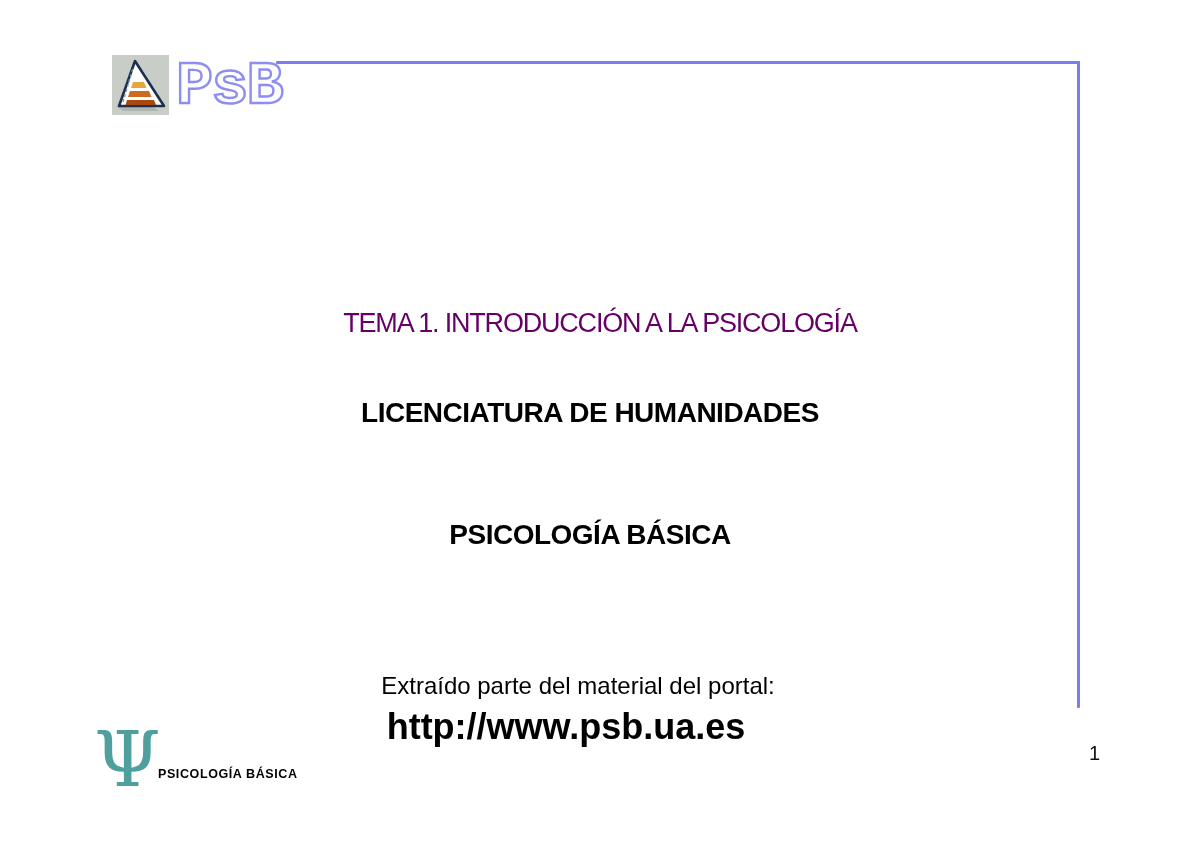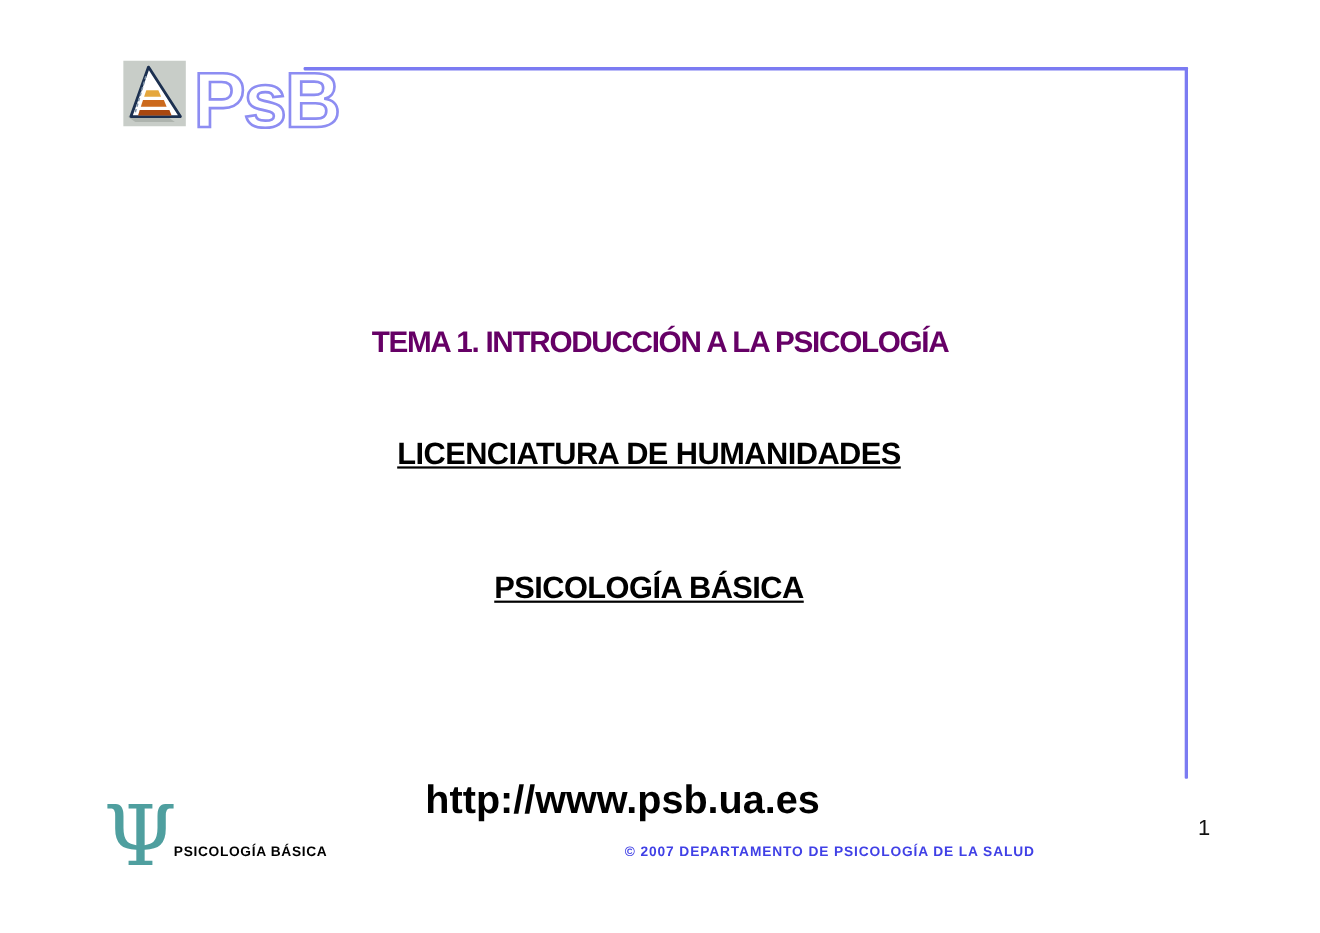--- a/index.html
+++ b/index.html
@@ -13,45 +13,44 @@
   *{margin:0;padding:0;box-sizing:border-box;}
   html,body{width:1200px;height:848px;background:#ffffff;
     font-family:"Liberation Sans",sans-serif;overflow:hidden;}
   .slide{position:absolute;left:0;top:0;width:1200px;height:848px;background:#ffffff;}
 
   
   .logo{position:absolute;left:112px;top:55px;height:70px;display:flex;align-items:flex-start;}
   .logo svg{display:block;}
   .psb{
     position:absolute;left:64px;top:1px;
-    font-family:Liberation Sans, sans-serif;
-    font-weight:bold;font-size:71px;line-height:1;letter-spacing:-2px;
+    font-family:Liberation Mono, monospace;
+    font-weight:bold;font-size:62px;line-height:1;letter-spacing:-2px;
     color:var(--psb-letters);
   }
   @supports (-webkit-text-stroke: 1px black){
     .psb{color:#ffffff;-webkit-text-stroke:2.4px var(--psb-letters);}
   }
 
   
   .rule-h{position:absolute;left:276px;top:61px;width:804px;height:3px;
     background:var(--accent-line);border-radius:1px;}
   .rule-v{position:absolute;left:1077px;top:61px;width:3px;height:647px;
     background:var(--accent-line);border-radius:1px;}
 
   
   .title{
-    position:absolute;left:100px;top:296px;width:1000px;text-align:center;
-    font-size:27px;font-weight:bold;letter-spacing:-1.2px;color:var(--title);
+    position:absolute;left:100px;top:308px;width:1000px;text-align:center;
+    font-size:27px;font-weight:normal;letter-spacing:-1.2px;color:var(--title);
     line-height:1.15;
   }
   .subline{
     position:absolute;left:90px;width:1000px;text-align:center;
     font-size:28px;font-weight:bold;letter-spacing:-0.5px;color:var(--text);
     line-height:1.15;
-    text-decoration:underline;
   }
   .sub1{top:397px;}
   .sub2{top:440px;}
   .sub3{top:519px;}
   .note{
     position:absolute;left:78px;top:672px;width:1000px;text-align:center;
     font-size:24px;font-weight:normal;color:var(--text);line-height:1.15;
   }
   .url{
     position:absolute;left:66px;top:706px;width:1000px;text-align:center;
@@ -98,20 +97,20 @@
   </div>
 
   <div class="rule-h"></div>
   <div class="rule-v"></div>
 
   <h1 class="title">TEMA 1. INTRODUCCIÓN A LA PSICOLOGÍA</h1>
 
   <div class="subline sub1">LICENCIATURA DE HUMANIDADES</div>
   <div class="subline sub3">PSICOLOGÍA BÁSICA</div>
 
+  <div class="note">Extraído parte del material del portal:</div>
   <div class="url">http://www.psb.ua.es</div>
 
   <span class="psi">Ψ</span>
   <span class="footer-label">PSICOLOGÍA BÁSICA</span>
-  <span class="copyright">© 2007 DEPARTAMENTO DE PSICOLOGÍA DE LA SALUD</span>
   <span class="page-number">1</span>
 
 </div>
 
 </body></html>

